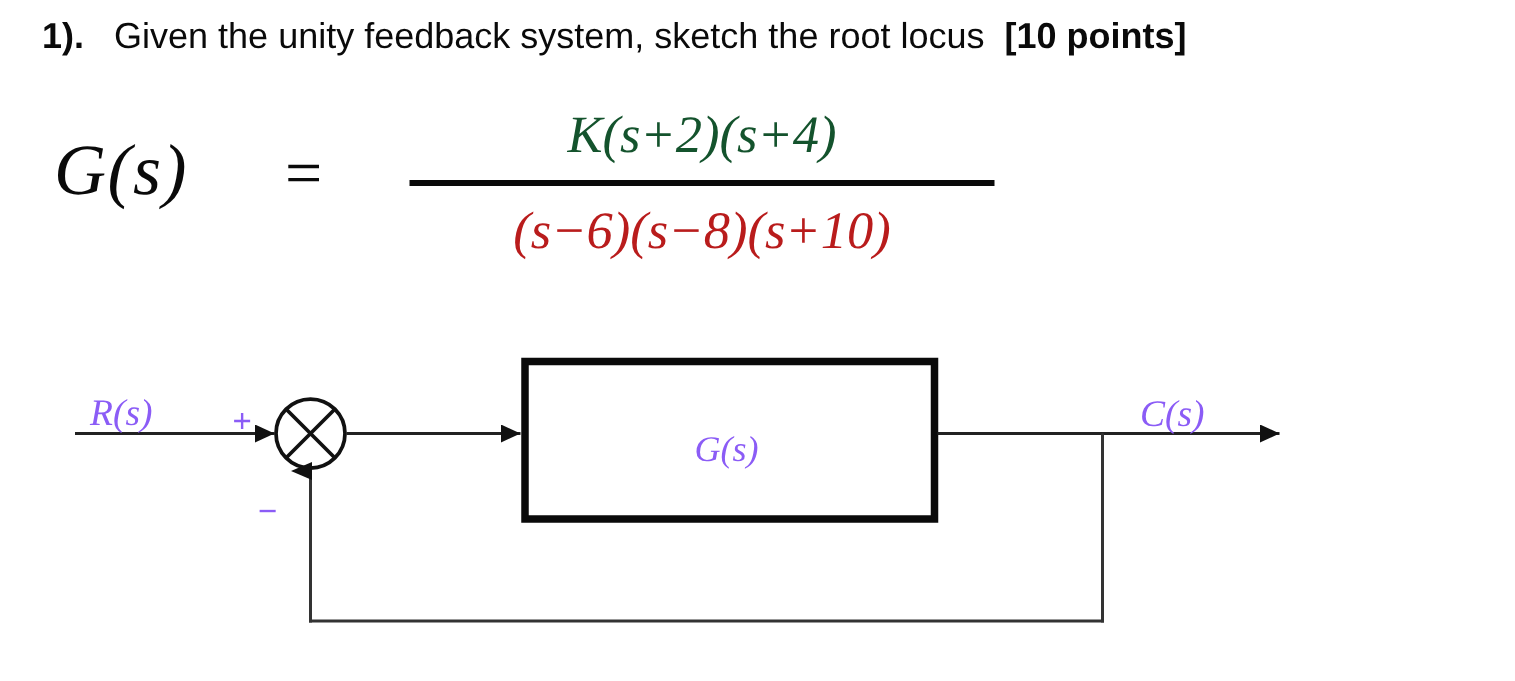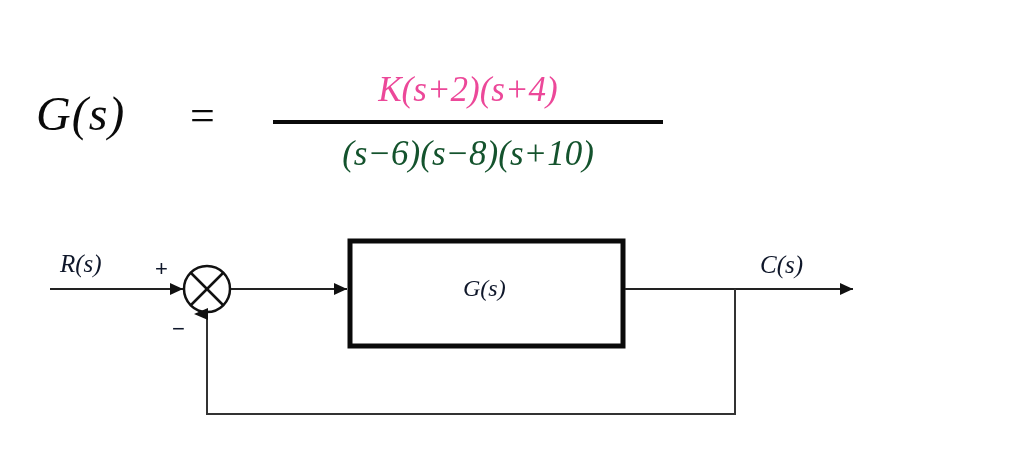--- a/index.html
+++ b/index.html
@@ -72,56 +72,57 @@
     left: 228px;
     top: 0px;
     width: 420px;
     text-align: center;
   }
   #eq-numerator {
     font-family: "Liberation Serif", serif;
     font-style: italic;
     font-size: 35px;
     line-height: 56px;
-    color: #ec4899;
+    color: #14532d;
     white-space: nowrap;
   }
   #eq-bar {
     width: 390px;
     height: 4px;
     background: #0a0a0a;
     margin: 2px auto 2px auto;
   }
   #eq-denominator {
     font-family: "Liberation Serif", serif;
     font-style: italic;
     font-size: 35px;
     line-height: 56px;
-    color: #14532d;
+    color: #b91c1c;
     white-space: nowrap;
   }
 
   
   #block-diagram {
     position: absolute;
     left: 0;
     top: 0;
     width: 1010px;
     height: 454px;
     pointer-events: none;
   }
   #block-diagram svg {
     display: block;
   }
   .diagram-label {
     position: absolute;
     font-family: "Liberation Serif", serif;
     font-style: italic;
-    color: #0f172a;
-    white-space: nowrap;
+    color: #8b5cf6;
+    white-space: nowrap;
+    margin-top: 12px;
   }
   #label-rs {
     left: 60px;
     top: 250px;
     font-size: 25px;
   }
   #label-cs {
     left: 760px;
     top: 251px;
     font-size: 25px;
@@ -145,20 +146,25 @@
     font-size: 22px;
     font-style: normal;
     font-family: "Liberation Sans", sans-serif;
   }
 </style>
 </head>
 <body>
 
 <div id="page">
 
+  <div id="question-line">
+    <span class="q-num">1).</span>
+    <span>&nbsp;&nbsp;</span><span class="q-body">Given the unity feedback system, sketch the root locus</span>
+    <span>&nbsp;</span><span class="q-points">[10 points]</span>
+  </div>
 
   <div id="equation">
     <span id="eq-lhs">G(s)</span>
     <span id="eq-equals">=</span>
     <div id="eq-fraction">
       <div id="eq-numerator">K(s+2)(s+4)</div>
       <div id="eq-bar"></div>
       <div id="eq-denominator">(s−6)(s−8)(s+10)</div>
     </div>
   </div>

